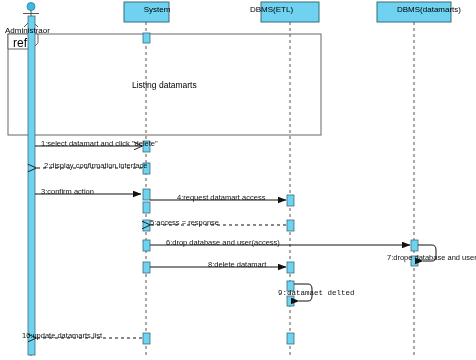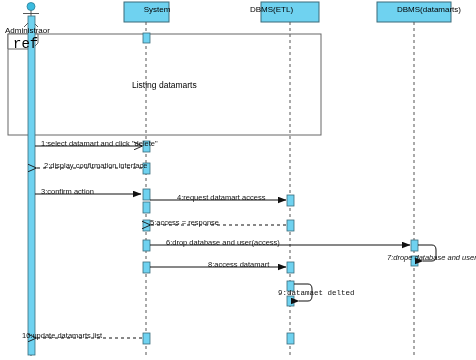--- a/index.html
+++ b/index.html
@@ -37,22 +37,22 @@
   .msg-label {
     position: absolute;
     font-family: "Liberation Sans", sans-serif;
     font-size: 7.5px;
     color: #111111;
     white-space: nowrap;
     line-height: 1;
   }
   .frame-label {
     position: absolute;
-    font-family: Liberation Mono, monospace;
-    font-size: 14px;
+    font-family: Liberation Sans, sans-serif;
+    font-size: 12px;
     color: #000000;
     white-space: nowrap;
     line-height: 1;
   }
   .ref-body-label {
     position: absolute;
     font-family: "Liberation Sans", sans-serif;
     font-size: 8.5px;
     color: #000000;
     white-space: nowrap;
@@ -175,18 +175,18 @@
 
   <div class="frame-label" style="left:13px; top:37px;">ref</div>
   <div class="ref-body-label" style="left:132px; top:81px;">Listing datamarts</div>
 
   <div class="msg-label" style="left:41px; top:140px;">1:select datamart and click "delete"</div>
   <div class="msg-label" style="left:44px; top:162px;">2:display confirmation interface</div>
   <div class="msg-label" style="left:41px; top:188px;">3:confirm action</div>
   <div class="msg-label" style="left:177px; top:194px;">4:request datamart access</div>
   <div class="msg-label" style="left:150px; top:219px;">5:access = response</div>
   <div class="msg-label" style="left:166px; top:239px;">6:drop database and user(access)</div>
-  <div class="msg-label" style="left:387px; top:254px;font-style:italic;">7:drope database and user</div>
-  <div class="msg-label" style="left:208px; top:261px;">8:access datamart</div>
+  <div class="msg-label" style="left:387px; top:254px;">7:drope database and user</div>
+  <div class="msg-label" style="left:208px; top:261px;">8:delete datamart</div>
   <div class="msg-label" style="left:278px; top:290px;font-family:Liberation Mono, monospace;">9:datamaet delted</div>
   <div class="msg-label" style="left:22px; top:332px;">10:update datamarts list</div>
 
 </div>
 
 </body></html>

